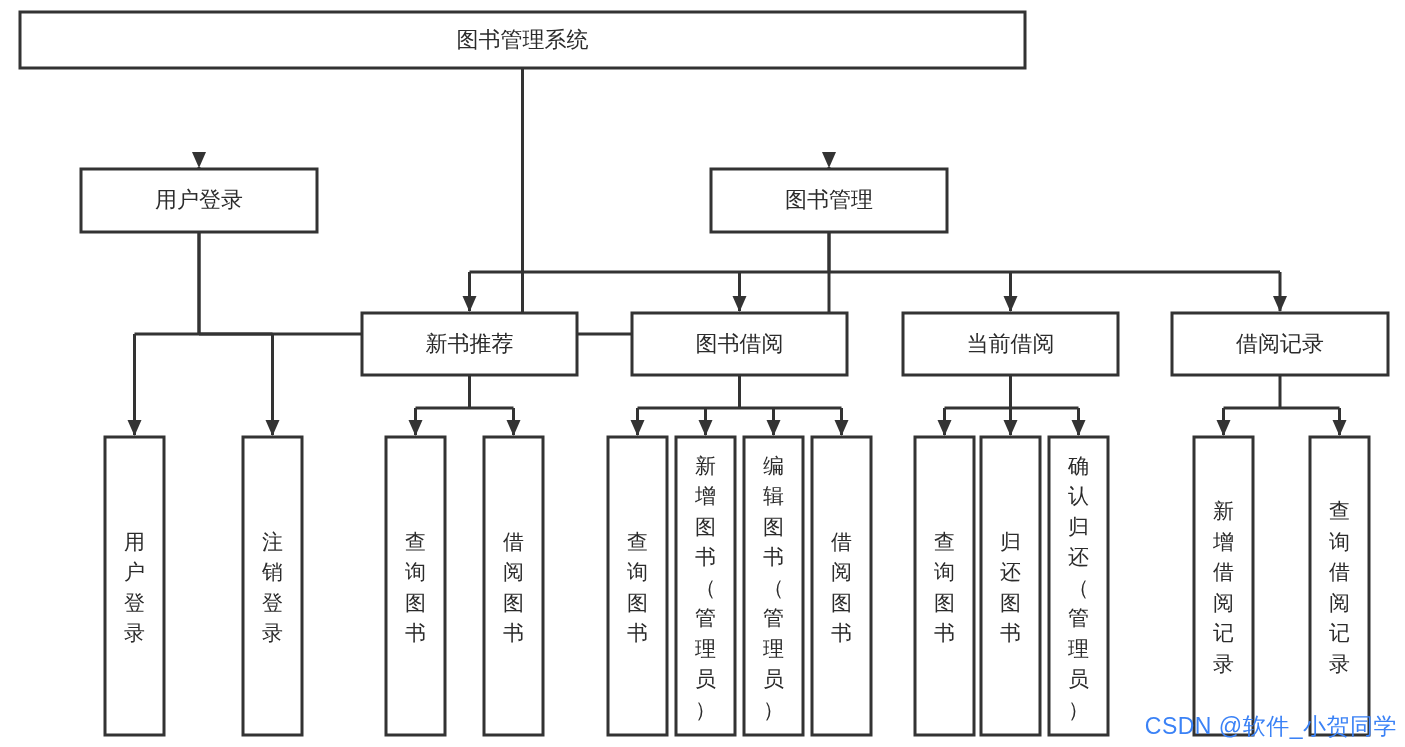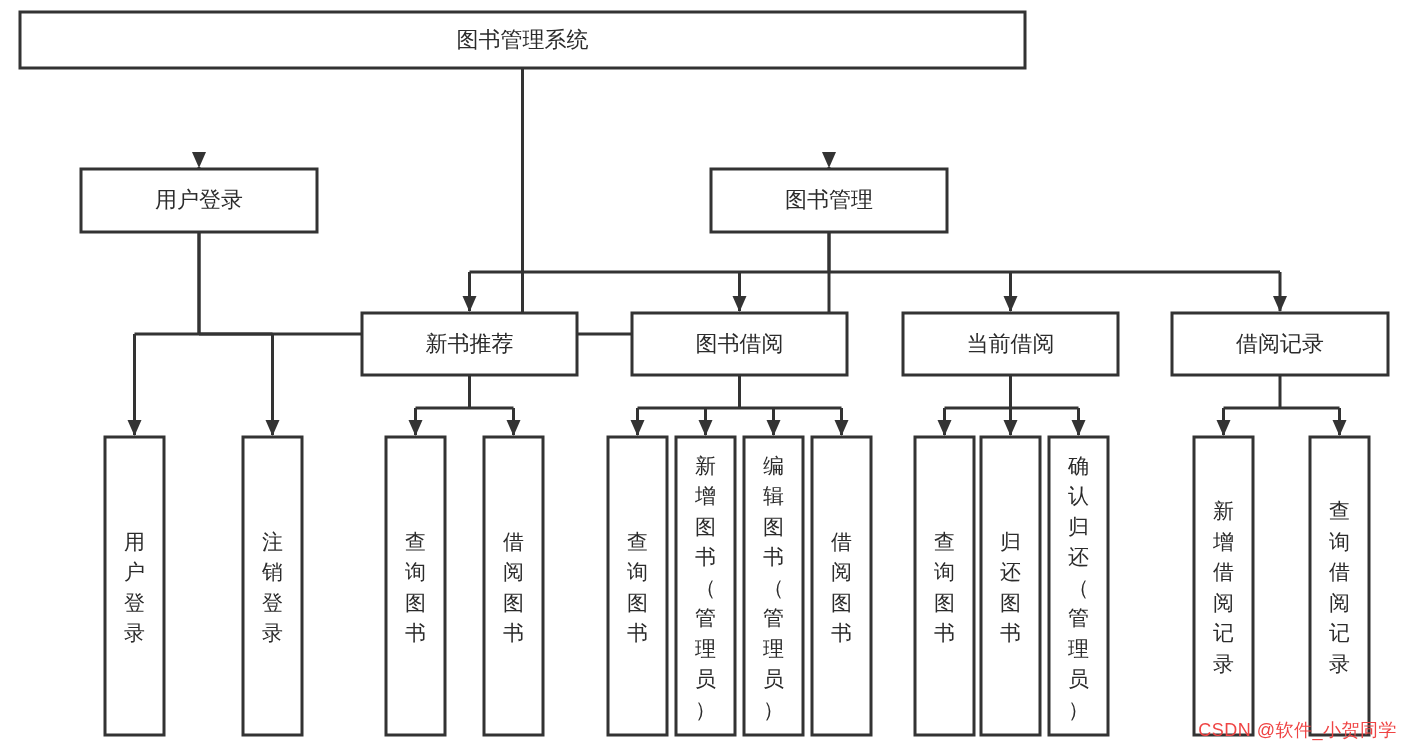--- a/index.html
+++ b/index.html
@@ -53,22 +53,22 @@
     font-family: "Liberation Sans", "DejaVu Sans", sans-serif;
     font-size: 21px;
     fill: #2b2b2b;
     text-anchor: middle;
   }
   .watermark {
     position: absolute;
     right: 8px;
     bottom: 5px;
     font-family: "Liberation Sans", "DejaVu Sans", sans-serif;
-    font-size: 18px;
-    color: #ef4444;
+    font-size: 23px;
+    color: #3b82f6;
     letter-spacing: 0.5px;
     white-space: nowrap;
     pointer-events: none;
   }
 </style>
 </head>
 <body>
 
 <div id="diagram-root">
   <svg class="diagram" viewBox="0 0 1405 747">

